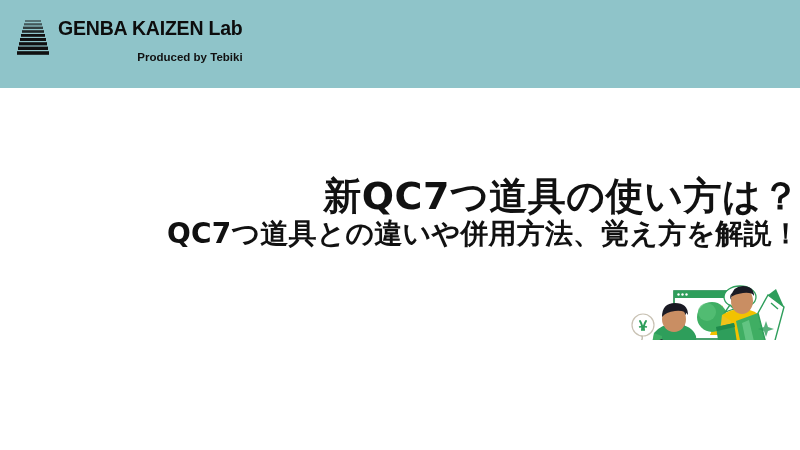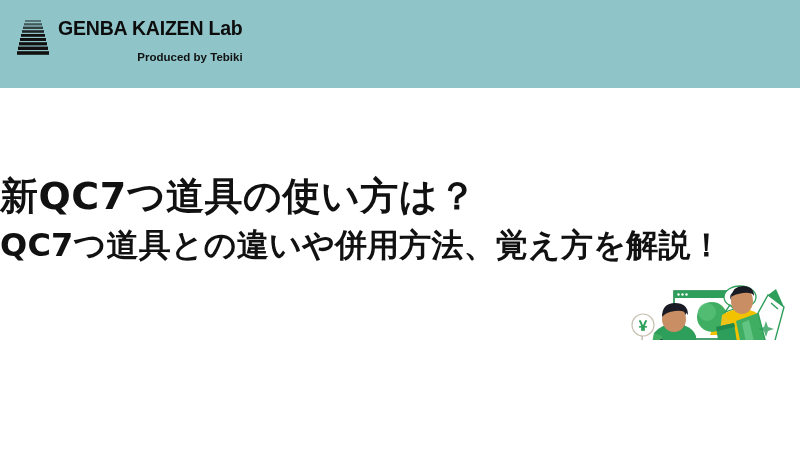--- a/index.html
+++ b/index.html
@@ -69,39 +69,38 @@
     line-height: 1.1;
     margin-top: 13px;
     white-space: nowrap;
   }
 
   
   .headline-wrap {
     position: absolute;
     left: 0; top: 175px;
     width: 800px;
-    text-align: left;
+    text-align: right;
   }
   .headline-main {
     font-family: "DejaVu Sans", "Liberation Sans", sans-serif;
     font-size: 38px;
     font-weight: bold;
     color: #111111;
     line-height: 1.12;
     letter-spacing: 0.5px;
     white-space: nowrap;
   }
   .headline-sub {
     font-family: "DejaVu Sans", "Liberation Sans", sans-serif;
-    font-size: 32px;
+    font-size: 28px;
     font-weight: bold;
     color: #111111;
     line-height: 1.15;
     letter-spacing: 0.2px;
-    margin-top: 9px;
     white-space: nowrap;
   }
 
   
   .illustration {
     position: absolute;
     left: 618px;
     top: 283px;
     width: 182px;
     height: 152px;

